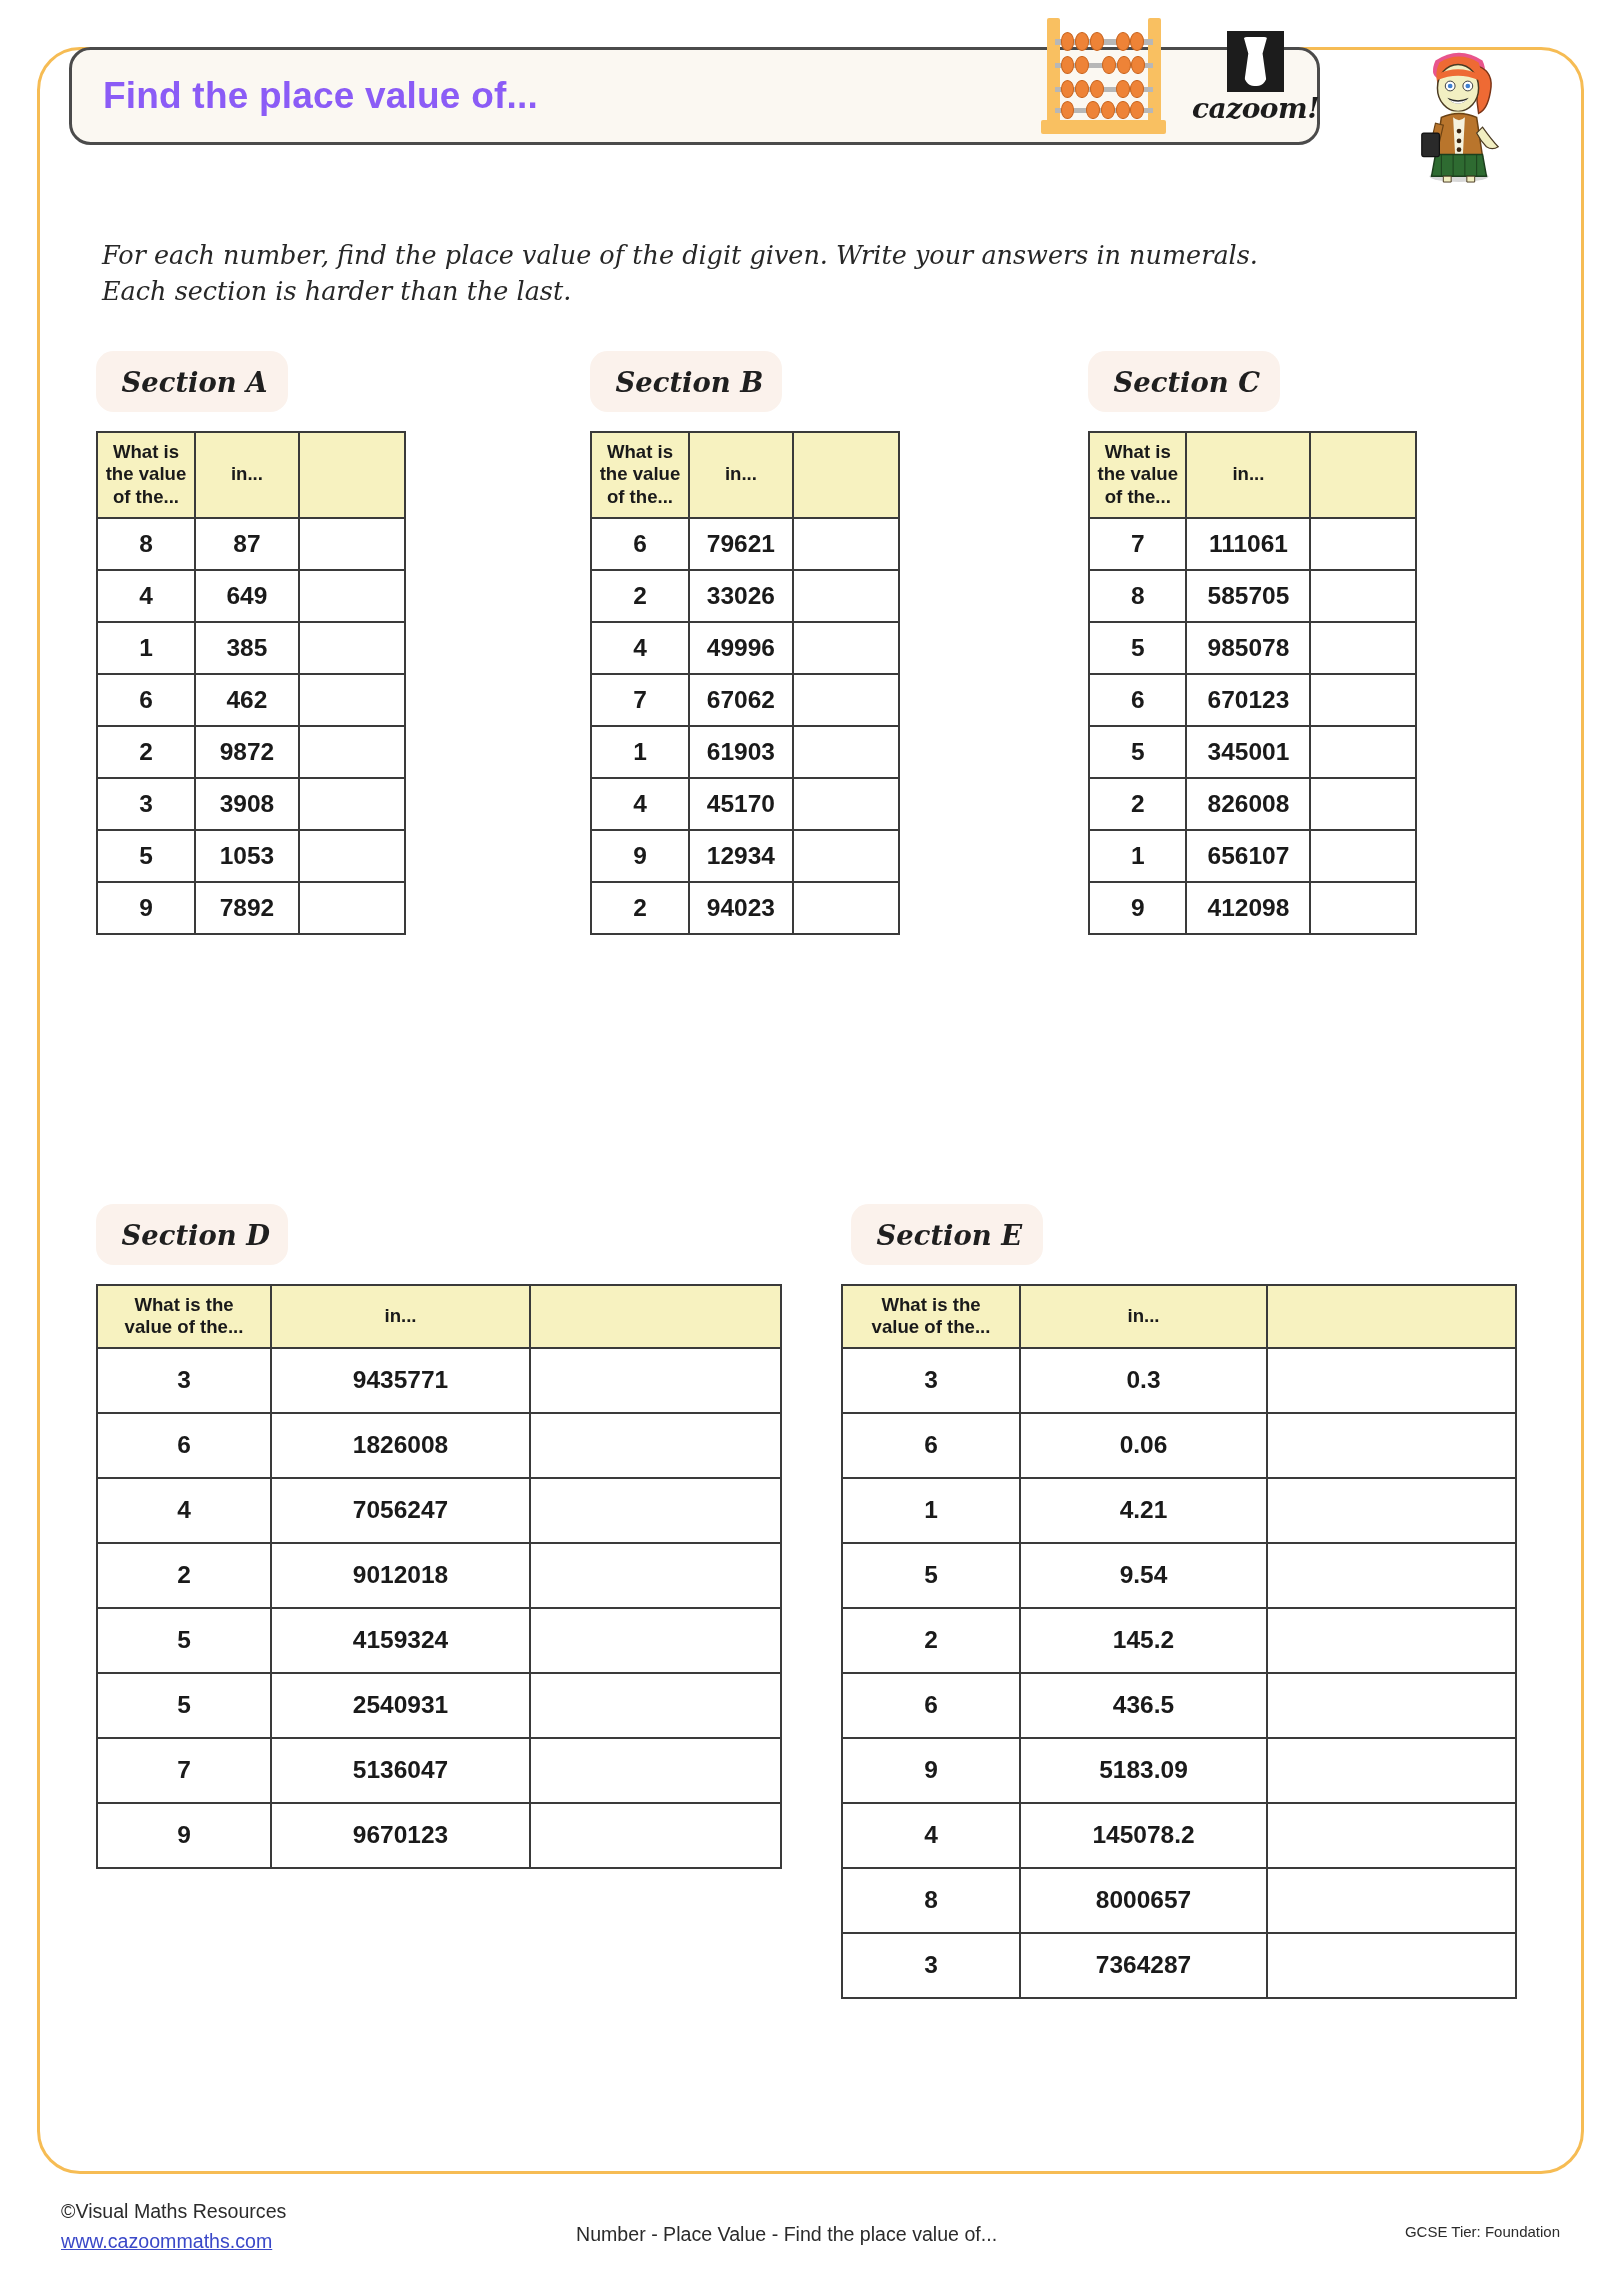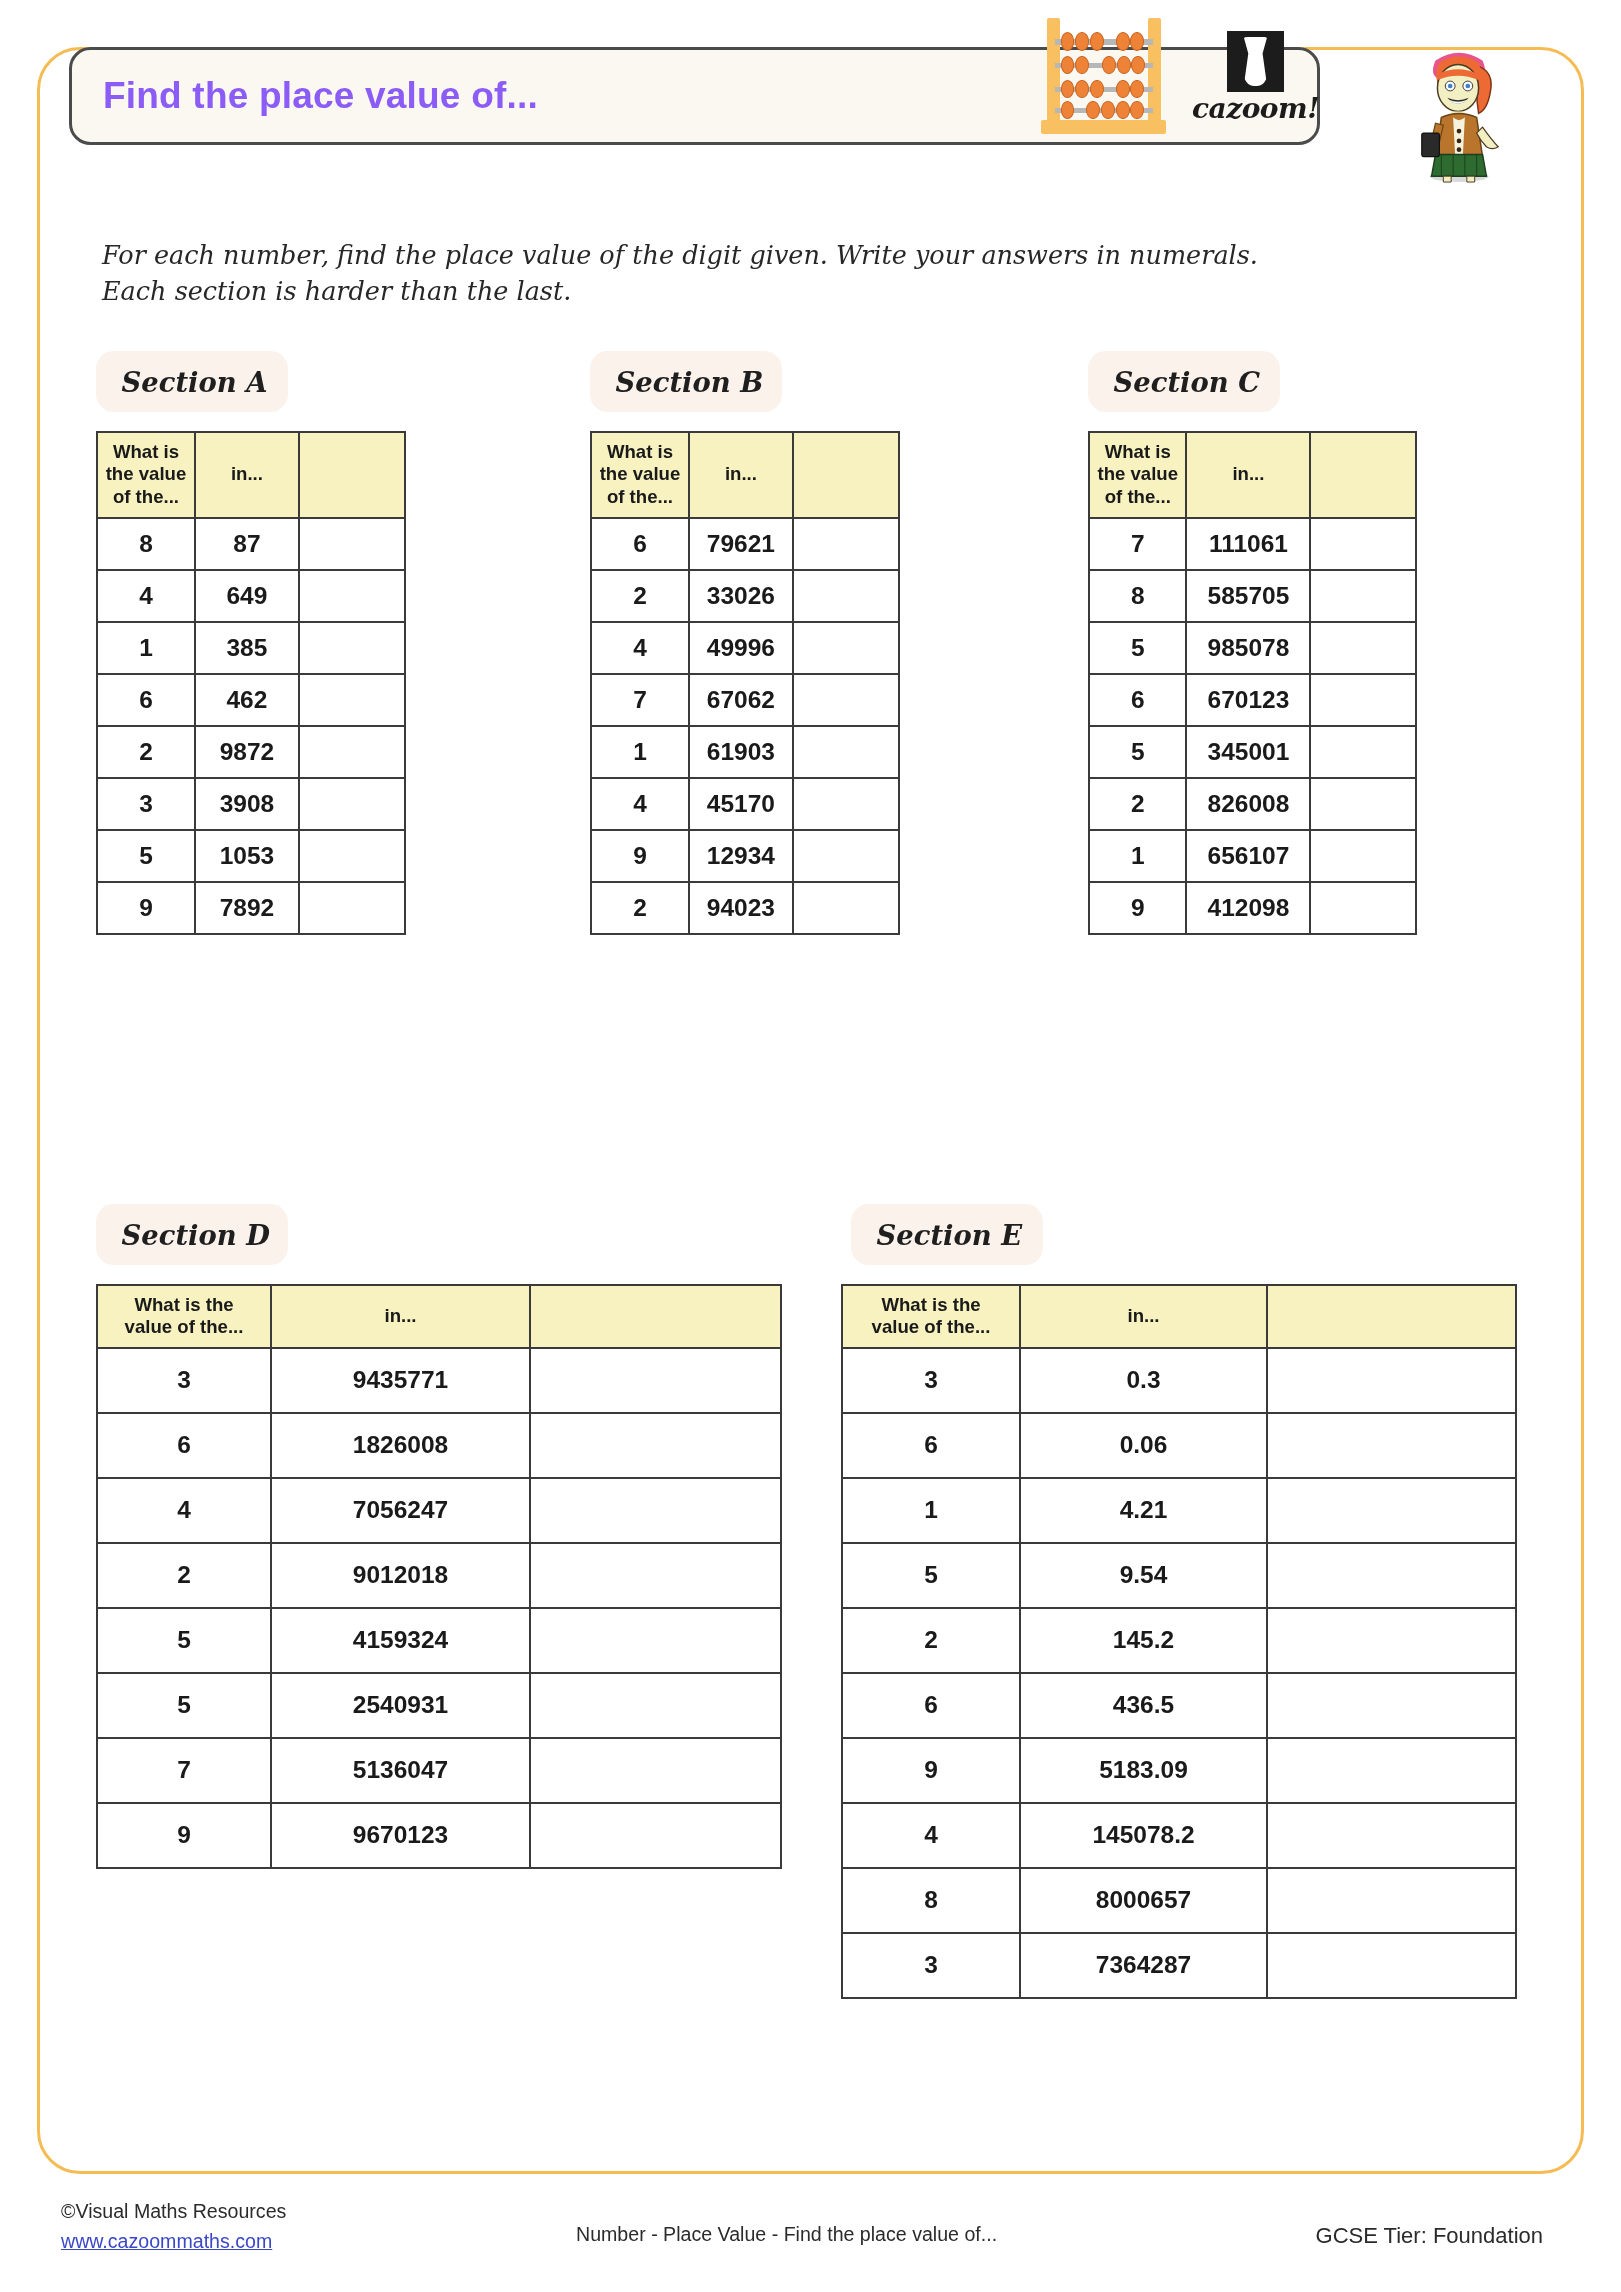--- a/index.html
+++ b/index.html
@@ -171,22 +171,22 @@
   #footer-left {
     position:absolute; left:61px; top:0;
     font-size: 19.6px; color:#2B2B2B; line-height:1.55;
   }
   #footer-link { color:#3A48C8; text-decoration: underline; display:block; }
   #footer-center {
     position:absolute; left:576px; top:27.4px;
     font-size: 19.6px; color:#2B2B2B; white-space:nowrap;
   }
   #footer-right {
-    position:absolute; right:78px; top:27.4px;
-    font-size: 22px; color:#2B2B2B; white-space:nowrap;
+    position:absolute; right:61px; top:27.4px;
+    font-size: 15px; color:#2B2B2B; white-space:nowrap;
   }
 </style>
 </head>
 <body>
 
 <div id="page">
 
   <div id="sheet-frame"></div>
 
   <div id="header-bar">

